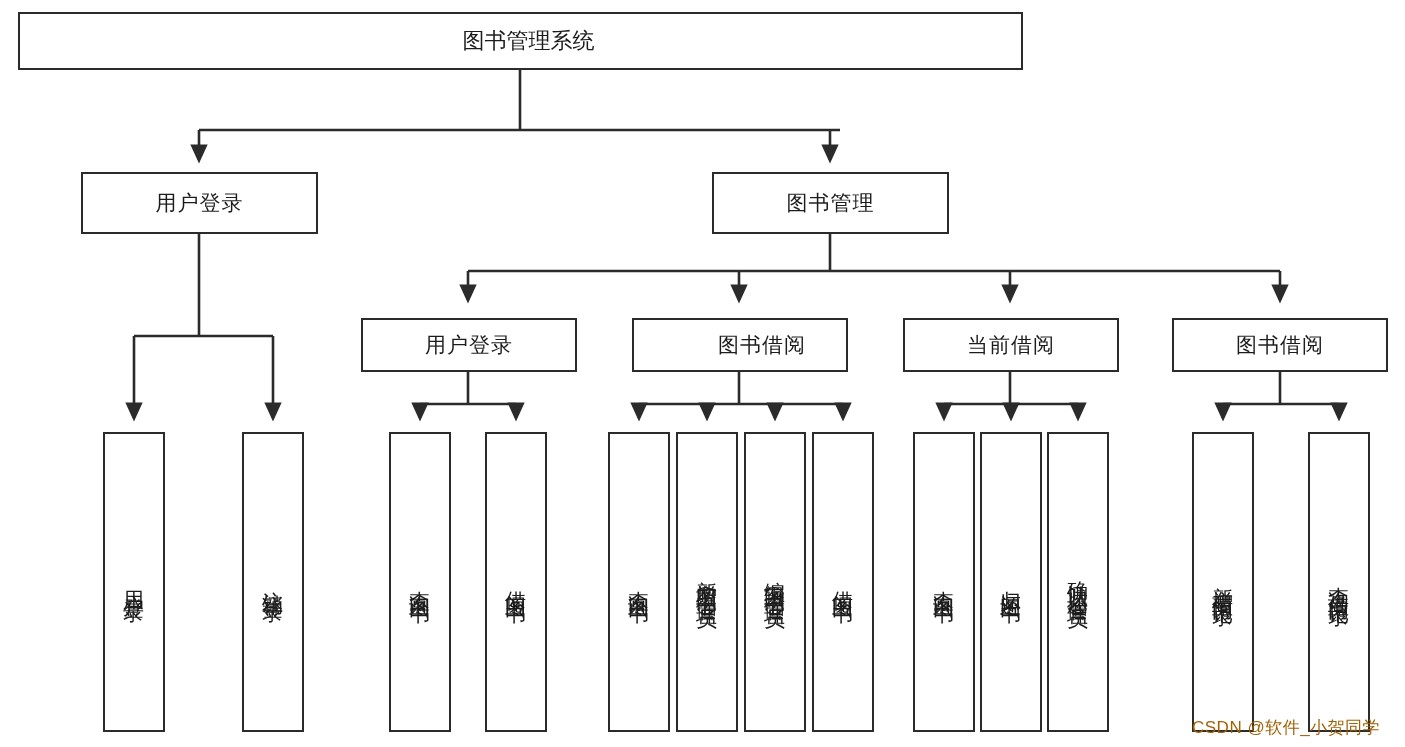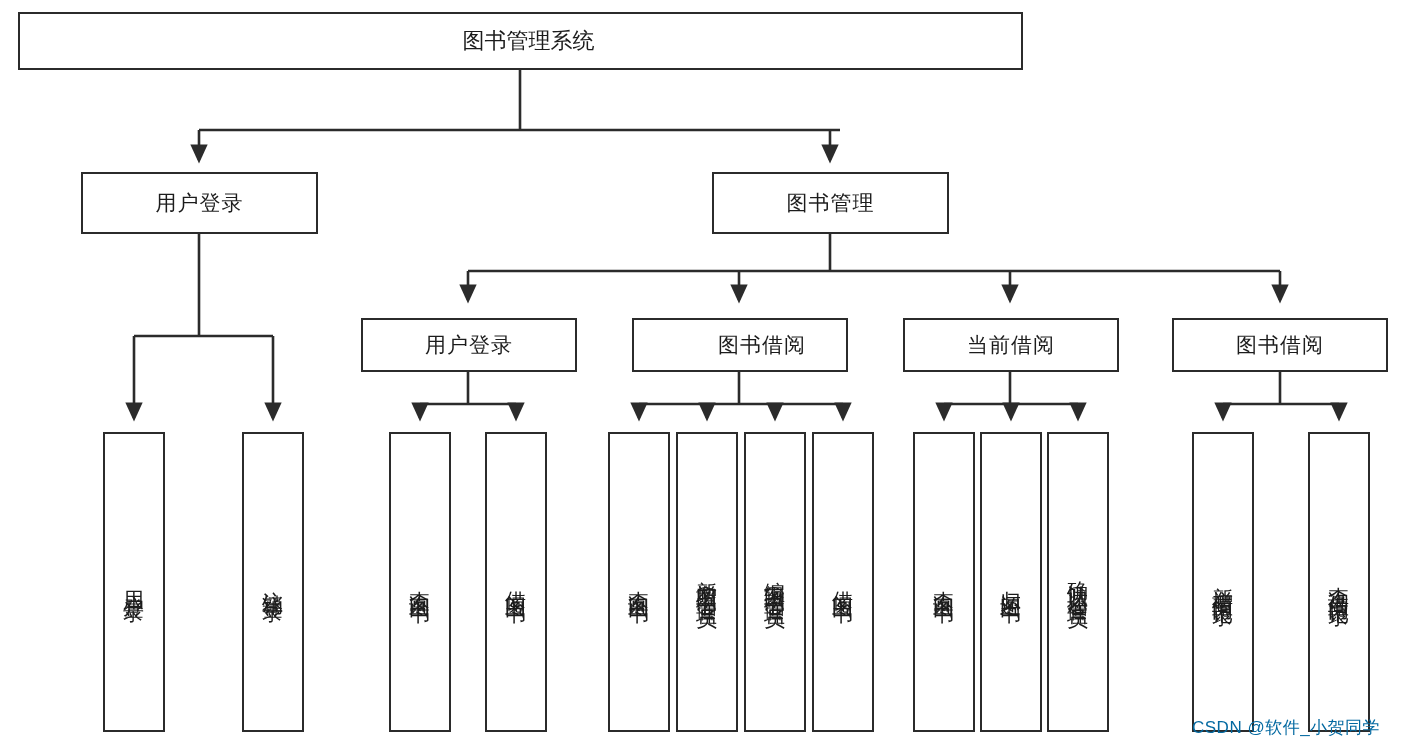--- a/index.html
+++ b/index.html
@@ -50,21 +50,21 @@
     writing-mode: vertical-rl;
     text-orientation: upright;
     letter-spacing: 4px;
     line-height: 1;
     white-space: nowrap;
     display: block;
   }
   .watermark {
     position: absolute;
     font-size: 17px;
-    color: #0369a1;
+    color: #a16207;
     white-space: nowrap;
     letter-spacing: 0.5px;
   }
 </style>
 </head>
 <body>
 
 <div id="canvas">
 
   <svg id="wires" viewBox="0 0 1405 747" width="1405" height="747" xmlns="http://www.w3.org/2000/svg">

